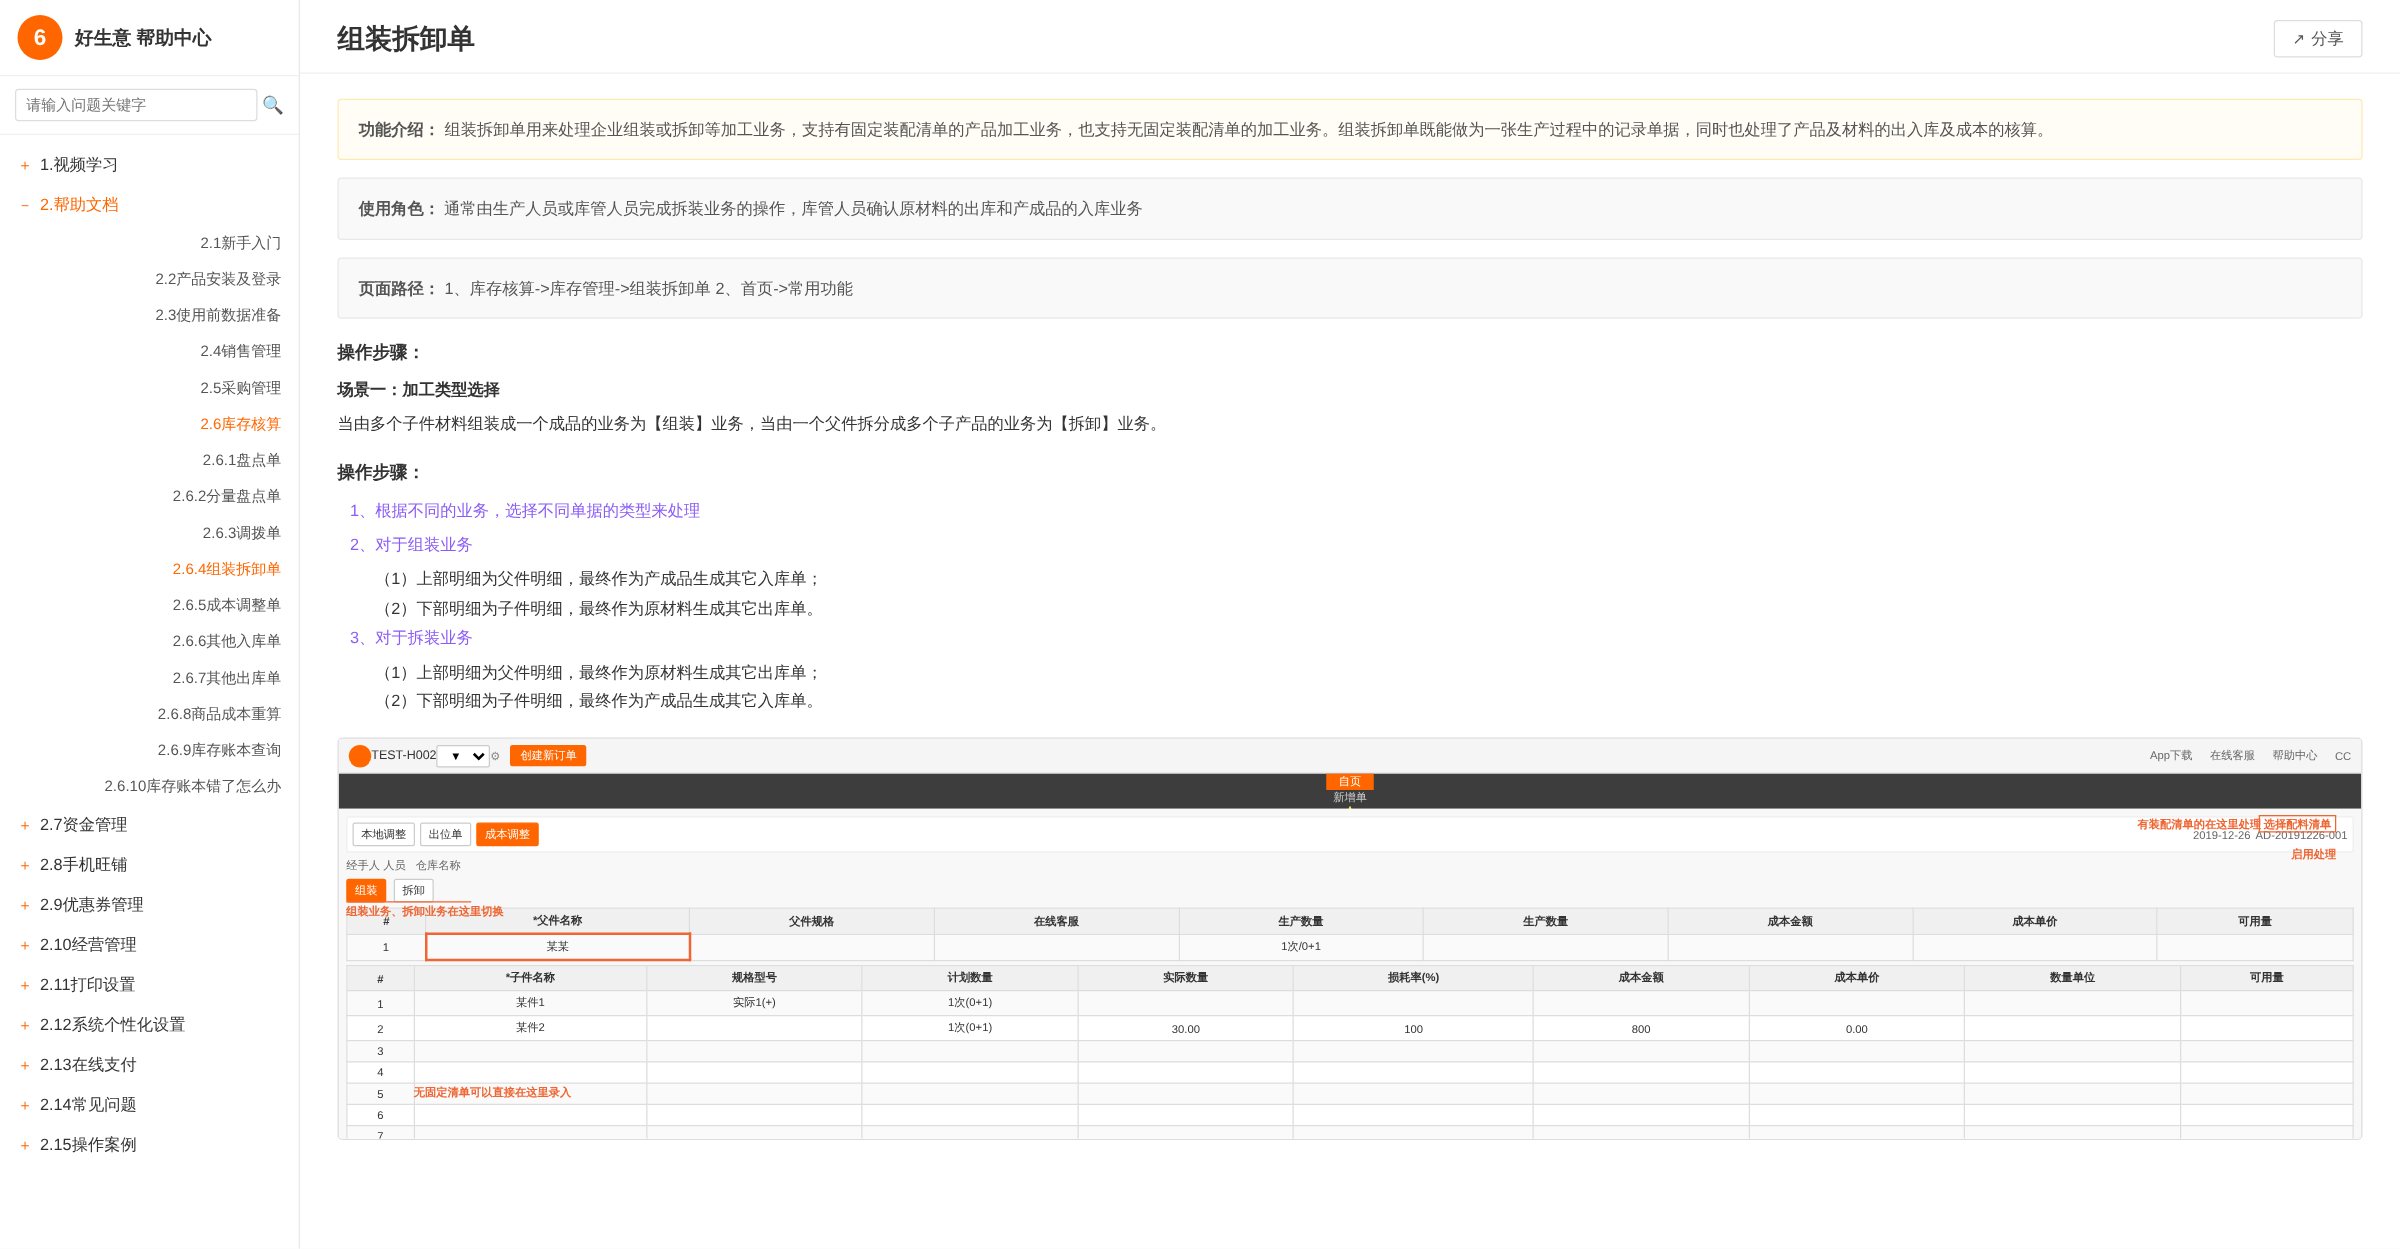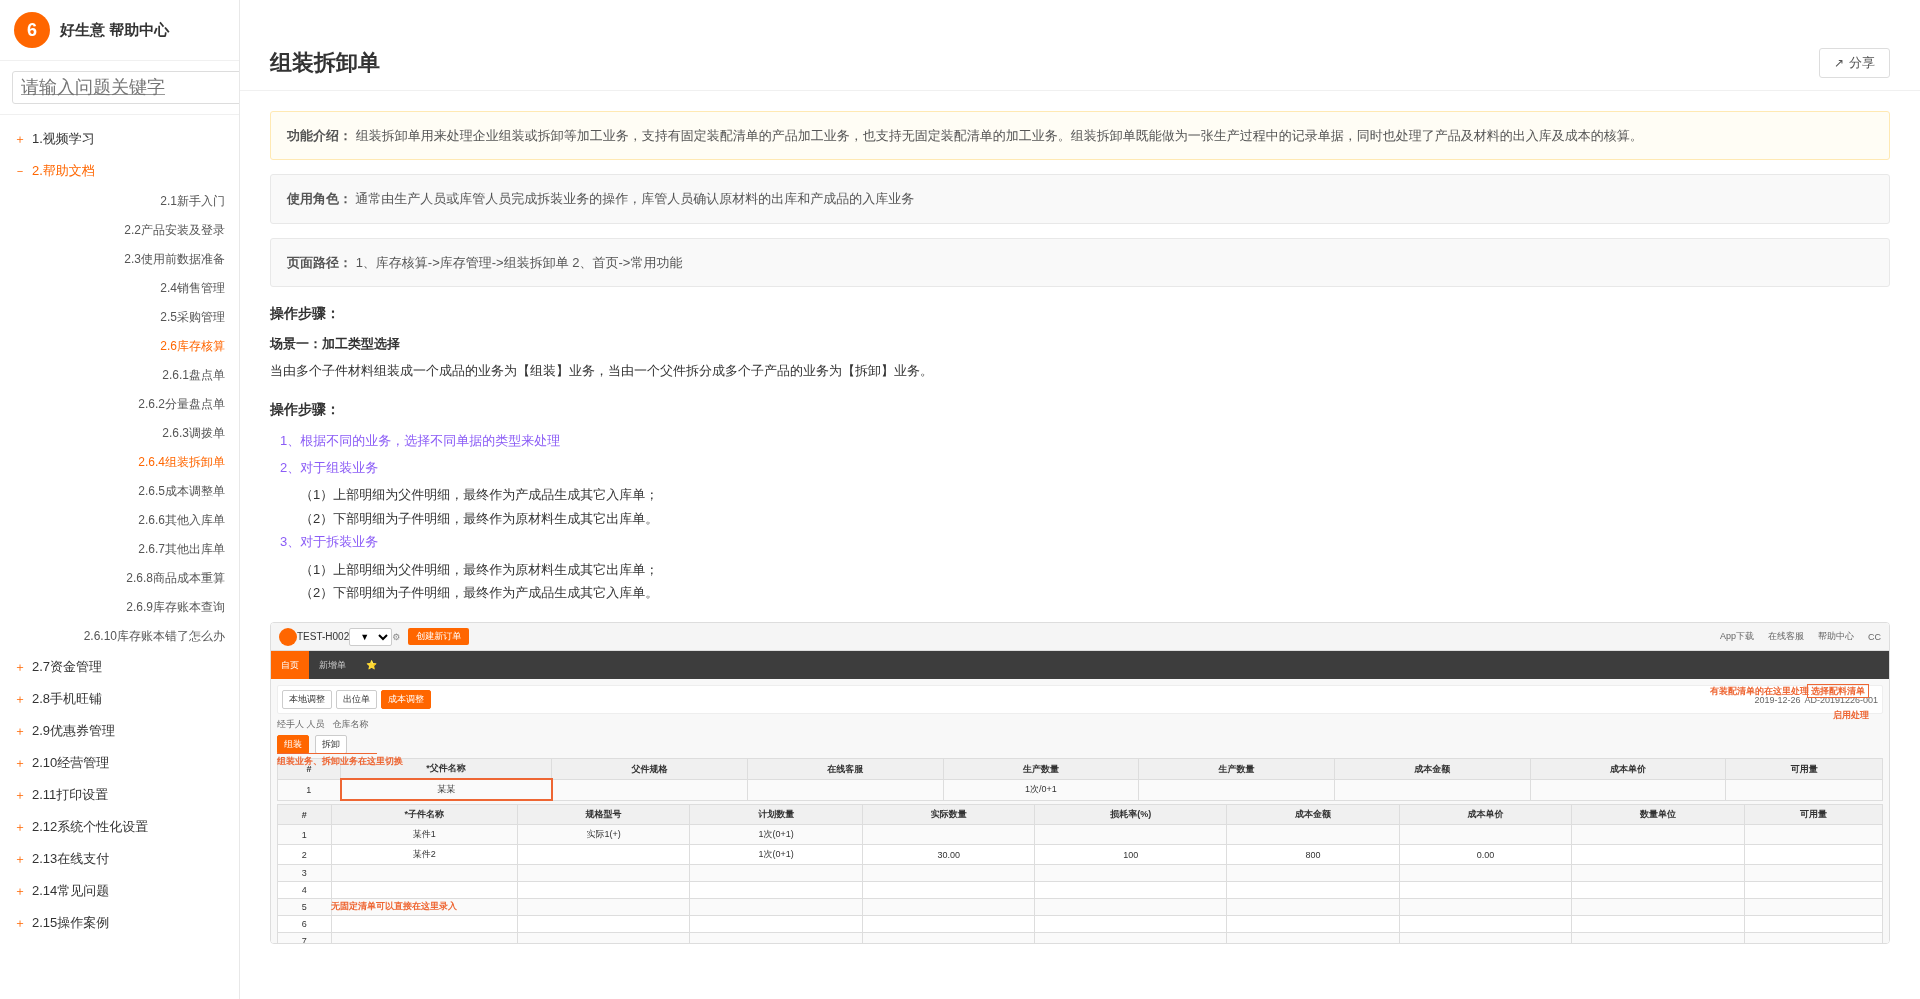--- a/index.html
+++ b/index.html
@@ -4,34 +4,34 @@
   <style>
     * { box-sizing: border-box; margin: 0; padding: 0; }
     body { font-family: "Microsoft YaHei", "PingFang SC", Arial, sans-serif; font-size: 13px; color: #333; background: #f5f5f5; display: flex; height: 100vh; overflow: hidden; }
 
     
     .sidebar { width: 240px; min-width: 240px; background: #fff; border-right: 1px solid #e8e8e8; display: flex; flex-direction: column; height: 100vh; overflow: hidden; }
     .sidebar-header { padding: 12px 14px; display: flex; align-items: center; border-bottom: 1px solid #f0f0f0; }
     .logo-circle { width: 36px; height: 36px; background: #f60; border-radius: 50%; display: flex; align-items: center; justify-content: center; color: #fff; font-size: 18px; font-weight: bold; margin-right: 10px; flex-shrink: 0; }
     .logo-text { font-size: 15px; font-weight: bold; color: #333; }
     .search-bar { padding: 10px 12px; border-bottom: 1px solid #f0f0f0; display: flex; align-items: center; }
-    .search-input { flex: 1; border: 1px solid #ddd; border-radius: 3px; padding: 5px 8px; font-size: 18px; color: #999; outline: none; text-decoration: underline; }
+    .search-input { flex: 1; border: 1px solid #ddd; border-radius: 3px; padding: 5px 8px; font-size: 12px; color: #999; outline: none; }
     .search-icon-btn { background: none; border: none; cursor: pointer; margin-left: 4px; color: #999; font-size: 14px; }
     .nav-list { flex: 1; overflow-y: auto; padding: 8px 0; }
     .nav-item { padding: 7px 14px; cursor: pointer; display: flex; align-items: center; font-size: 13px; color: #333; }
     .nav-item .plus-icon { color: #f60; margin-right: 6px; font-size: 12px; flex-shrink: 0; }
     .nav-item .minus-icon { color: #f60; margin-right: 6px; font-size: 12px; flex-shrink: 0; }
     .nav-item.active-parent { color: #f60; }
     .nav-sub { padding: 0; }
     .nav-sub-item { padding: 6px 14px 6px 32px; cursor: pointer; font-size: 12px; color: #555; display: block; text-align: right; }
     .nav-sub-item.active { color: #f60; }
 
     
     .main { flex: 1; overflow-y: auto; background: #fff; }
-    .main-header { display: flex; align-items: flex-end; justify-content: space-between; padding: 16px 30px 12px 30px; border-bottom: 1px solid #f0f0f0; margin-top: 32px; }
+    .main-header { display: flex; align-items: flex-end; justify-content: space-between; padding: 16px 30px 12px 30px; border-bottom: 1px solid #f0f0f0; }
     .page-title { font-size: 22px; font-weight: bold; color: #333; }
     .share-btn { border: 1px solid #ddd; background: #fff; padding: 5px 14px; border-radius: 3px; cursor: pointer; font-size: 13px; color: #555; display: flex; align-items: center; gap: 5px; }
     .share-icon { font-size: 12px; }
 
     .content-area { padding: 20px 30px; }
     .info-block { background: #fffdf5; border: 1px solid #ffe9b3; border-radius: 3px; padding: 12px 16px; margin-bottom: 14px; font-size: 13px; color: #555; line-height: 1.8; }
     .info-block.role-block { background: #f9f9f9; border: 1px solid #e8e8e8; font-family: Liberation Serif, serif; }
     .info-block.path-block { background: #f9f9f9; border: 1px solid #e8e8e8; }
 
     .section-title { font-size: 14px; font-weight: bold; color: #333; margin: 18px 0 10px 0; }
@@ -48,21 +48,21 @@
     
     .app-screenshot { width: 100%; height: 100%; background: #fff; display: flex; flex-direction: column; font-size: 10px; }
     .app-topbar { background: #f5f5f5; border-bottom: 1px solid #ddd; padding: 4px 8px; display: flex; align-items: center; gap: 8px; height: 28px; }
     .app-topbar-left { display: flex; align-items: center; gap: 0; }
     .app-orange-circle { width: 18px; height: 18px; background: #f60; border-radius: 50%; }
     .app-test-text { font-size: 10px; color: #333; }
     .app-topbar-dropdown { border: 1px solid #ccc; padding: 2px 6px; font-size: 9px; border-radius: 2px; background: #fff; }
     .app-topbar-btn { background: #f60; color: #fff; padding: 2px 8px; border-radius: 2px; font-size: 9px; border: none; }
     .app-topbar-right { margin-left: auto; display: flex; align-items: center; gap: 14px; font-size: 9px; color: #666; justify-content: center; }
 
-    .app-nav { background: #3d3d3d; display: flex; align-items: center; height: 28px; }
+    .app-nav { background: #3d3d3d; display: flex; align-items: center; height: 28px; flex-direction: column; }
     .app-nav-item { color: #ccc; padding: 0 10px; font-size: 9px; height: 100%; display: flex; align-items: center; cursor: pointer; }
     .app-nav-item.active { background: #f60; color: #fff; }
 
     .app-content { flex: 1; padding: 6px; background: #f8f8f8; overflow: hidden; }
     .app-toolbar { display: flex; align-items: center; gap: 4px; margin-bottom: 4px; background: #fff; padding: 4px; border: 1px solid #eee; border-radius: 2px; }
     .app-toolbar-btn { border: 1px solid #ccc; background: #fff; padding: 2px 6px; font-size: 9px; border-radius: 2px; color: #333; }
     .app-toolbar-btn.orange { background: #f60; color: #fff; border-color: #f60; }
     .app-info-row { display: flex; gap: 8px; font-size: 9px; color: #666; margin-bottom: 4px; }
     .app-table { width: 100%; border-collapse: collapse; font-size: 9px; background: #fff; }
     .app-table th { background: #f0f0f0; padding: 3px 4px; border: 1px solid #ddd; text-align: center; }

